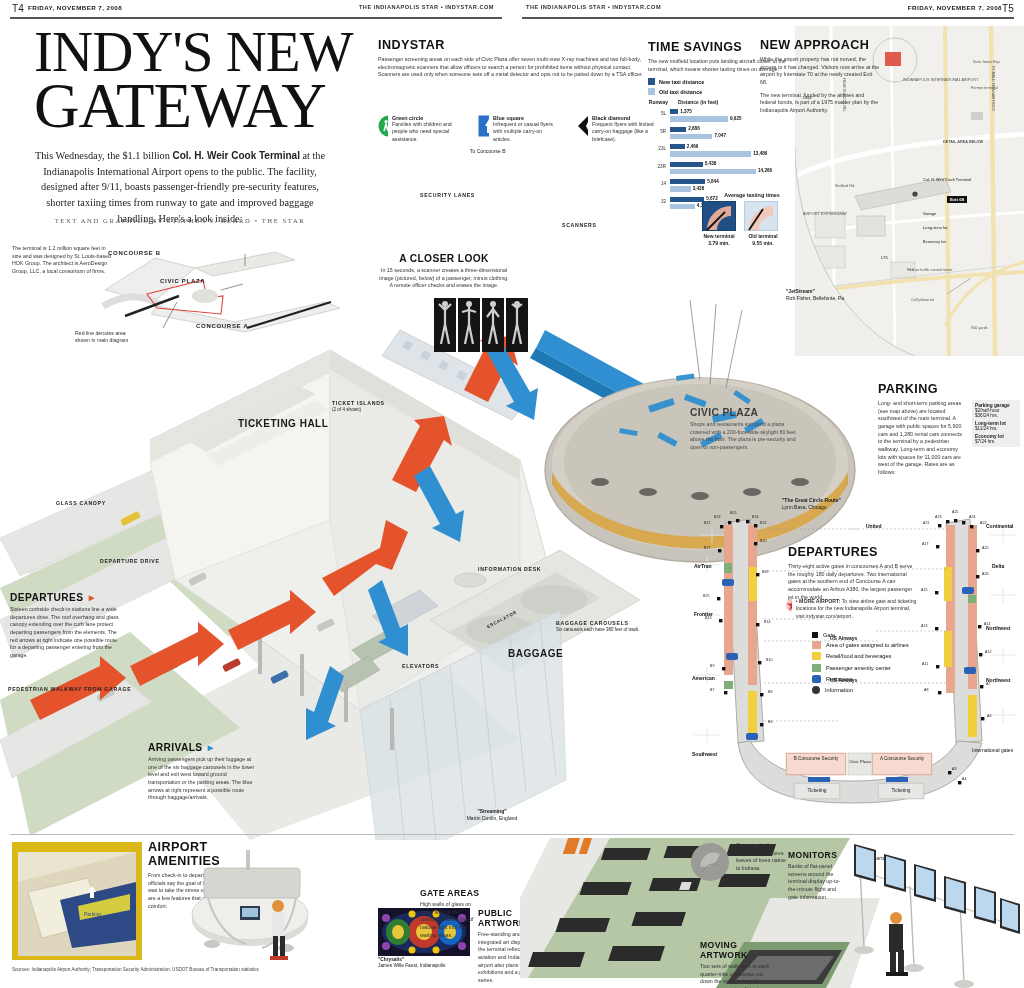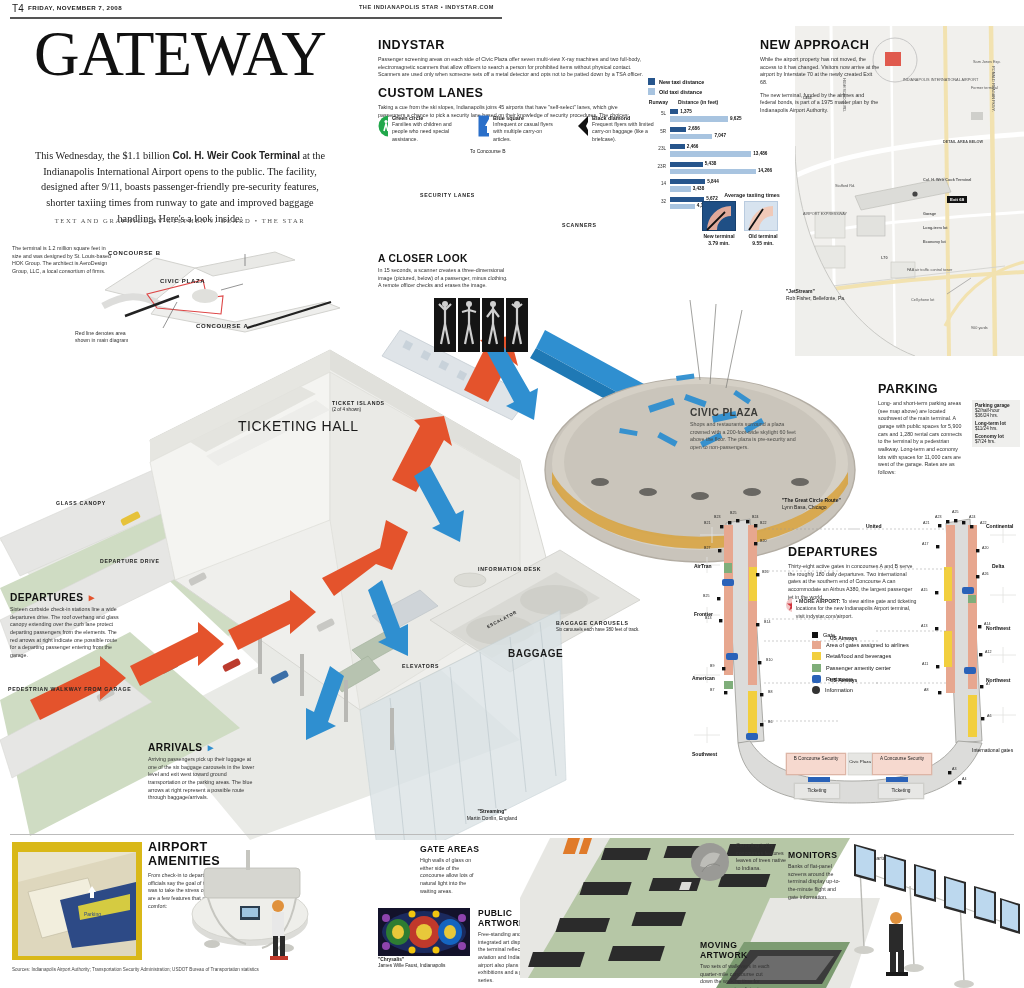--- a/index.html
+++ b/index.html
@@ -90,24 +90,32 @@
 <div class="page">
 
   <div class="folio">
     <div class="half l">
       <div class="pg" style="left:12px;">T4</div>
       <div class="dt" style="left:28px;">FRIDAY, NOVEMBER 7, 2008</div>
       <div class="dots" style="left:115px;">...</div>
       <div class="ctr" style="right:18px;">THE INDIANAPOLIS STAR • INDYSTAR.COM</div>
       <div class="rule"></div>
     </div>
+    <div class="half r">
+      <div class="ctr" style="left:14px;">THE INDIANAPOLIS STAR • INDYSTAR.COM</div>
+      <div class="dots" style="right:86px;">...</div>
+      <div class="dt" style="right:22px;">FRIDAY, NOVEMBER 7, 2008</div>
+      <div class="pg" style="right:10px;">T5</div>
+      <div class="rule"></div>
+    </div>
   </div>
 
   <div class="headline">
     <h1>
+      <span>INDY'S NEW</span>
       <span class="l2">GATEWAY</span>
     </h1>
   </div>
   <div class="deck">
     <span>This Wednesday, the $1.1 billion </span><b>Col. H. Weir Cook Terminal</b><span> at the Indianapolis International Airport opens to the public. The facility, designed after 9/11, boasts passenger-friendly pre-security features, shorter taxiing times from runway to gate and improved baggage handling. Here's a look inside:</span>
   </div>
   <div class="byline">TEXT AND GRAPHICS BY STEPHEN J. BEARD • THE STAR</div>
 
   <div style="position:absolute;left:12px;top:245px;width:100px;" class="body-t">The terminal is 1.2 million square feet in size and was designed by St. Louis-based HOK Group. The architect is AeroDesign Group, LLC, a local consortium of firms.</div>
 
@@ -127,24 +135,20 @@
   <div class="lbl" style="position:absolute;left:108px;top:250px;">CONCOURSE B</div>
   <div class="lbl" style="position:absolute;left:160px;top:278px;">CIVIC PLAZA</div>
   <div class="lbl" style="position:absolute;left:196px;top:323px;">CONCOURSE A</div>
   <div class="cap" style="position:absolute;left:75px;top:330px;width:66px;">Red line denotes area shown in main diagram</div>
 
   <div style="position:absolute;left:378px;top:38px;width:268px;">
     <div class="sect-h">INDYSTAR</div>
     <div class="body-t" style="margin-top:4px;">Passenger screening areas on each side of Civic Plaza offer seven multi-view X-ray machines and two full-body, electromagnetic scanners that allow officers to search a person for prohibited items without physical contact. Scanners are used only when someone sets off a metal detector and opts not to be patted down by a TSA officer.</div>
   </div>
 
-  <div style="position:absolute;left:378px;top:86px;width:268px;">
-    <div class="sect-h">CUSTOM LANES</div>
-    <div class="body-t" style="margin-top:4px;">Taking a cue from the ski slopes, Indianapolis joins 45 airports that have "self-select" lanes, which give passengers a chance to pick a security lane based on their knowledge of security procedures. The choices:</div>
-  </div>
 
   <div style="position:absolute;left:378px;top:115px;width:80px;display:flex;gap:4px;">
     <svg width="22" height="22">
       <circle cx="11" cy="11" r="10.5" fill="#21a84b"></circle>
       <path d="M6,16 L8,9 L10,16 M11,16 L13,8 L15,16" stroke="#fff" stroke-width="1.6" fill="none"></path>
       <circle cx="8" cy="6.5" r="1.6" fill="#fff"></circle>
         <circle cx="13.5" cy="6" r="1.6" fill="#fff"></circle>
     </svg>
     <div>
       <div style="font-size:5.4px;font-weight:bold;">Green circle</div>
@@ -167,20 +171,24 @@
     <svg width="22" height="22">
       <polygon points="11,0 22,11 11,22 0,11" fill="#111"></polygon>
       <path d="M11,5 L14,11 L11,17 L8,11 Z" fill="#fff"></path>
     </svg>
     <div>
       <div style="font-size:5.4px;font-weight:bold;">Black diamond</div>
       <div class="cap">Frequent flyers with limited carry-on baggage (like a briefcase).</div>
     </div>
   </div>
 
+  <div style="position:absolute;left:648px;top:40px;width:138px;">
+    <div class="sect-h">TIME SAVINGS</div>
+    <div class="body-t" style="margin-top:4px;">The new midfield location puts landing aircraft closer to the terminal, which means shorter taxiing times on average.</div>
+  </div>
   <div style="position:absolute;left:648px;top:78px;font-size:5.4px;font-weight:bold;color:#111;">
     <span class="sw" style="background:#26558c;"></span><span>New taxi distance</span>
   </div>
   <div style="position:absolute;left:648px;top:88px;font-size:5.4px;font-weight:bold;color:#111;">
     <span class="sw" style="background:#a8c4e0;"></span><span>Old taxi distance</span>
   </div>
 
   <div class="bars">
     <div class="bc-head">
       <div class="c1">Runway</div>
@@ -439,21 +447,21 @@
       <polygon points="330,486 314,532 306,528 306,560 336,546 328,542 344,496"></polygon>
     </g>
 
     <g stroke="#7a7a76" stroke-width=".7">
       <line x1="690" y1="120" x2="700" y2="200"></line>
         <line x1="716" y1="124" x2="710" y2="204"></line>
       <line x1="742" y1="130" x2="726" y2="208"></line>
     </g>
   </svg>
 
-  <div style="position:absolute;left:378px;top:253px;width:132px;">
+  <div style="position:absolute;left:378px;top:253px;width:132px;text-align:center;">
     <div class="sect-h sm">A CLOSER LOOK</div>
     <div class="body-t" style="margin-top:3px;">In 15 seconds, a scanner creates a three-dimensional image (pictured, below) of a passenger, minus clothing. A remote officer checks and erases the image.</div>
   </div>
   <div style="position:absolute;left:434px;top:298px;display:flex;gap:2px;">
     <svg width="22" height="54">
         <rect width="22" height="54" fill="#141414"></rect>
         <path d="M11,8 l0,18 M11,12 l-6,-6 M11,12 l6,-6 M11,26 l-4,20 M11,26 l4,20" stroke="#cfcfcf" stroke-width="2.2" fill="none"></path>
         <circle cx="11" cy="6" r="3" fill="#cfcfcf"></circle>
       </svg>
     <svg width="22" height="54">
@@ -469,21 +477,21 @@
     <svg width="22" height="54">
         <rect width="22" height="54" fill="#141414"></rect>
         <path d="M11,8 l0,18 M11,10 l-5,-4 M11,10 l5,-4 M11,26 l-4,20 M11,26 l4,20" stroke="#cfcfcf" stroke-width="2.2" fill="none"></path>
         <circle cx="11" cy="6" r="3" fill="#cfcfcf"></circle>
       </svg>
   </div>
 
   <div class="lbl sm" style="position:absolute;left:470px;top:148px;font-weight:normal;font-size:5px;letter-spacing:0;">To Concourse B</div>
   <div class="lbl sm" style="position:absolute;left:420px;top:192px;line-height:1.2;">SECURITY LANES</div>
   <div class="lbl sm" style="position:absolute;left:562px;top:222px;">SCANNERS</div>
-  <div style="position:absolute;left:238px;top:418px;font-size:14px;font-weight:normal;letter-spacing:.5px;line-height:1.15;"><span>TICKETING HALL</span></div>
+  <div style="position:absolute;left:238px;top:418px;font-size:10px;font-weight:bold;letter-spacing:.5px;line-height:1.15;"><span>TICKETING HALL</span></div>
   <div class="lbl sm" style="position:absolute;left:332px;top:400px;line-height:1.2;">
     <span>TICKET ISLANDS</span><br>
     <span style="font-weight:normal;font-size:4.6px;letter-spacing:0;">(2 of 4 shown)</span>
   </div>
   <div class="lbl sm" style="position:absolute;left:56px;top:500px;">GLASS CANOPY</div>
   <div class="lbl sm" style="position:absolute;left:100px;top:558px;line-height:1.2;">DEPARTURE DRIVE</div>
   <div class="lbl sm" style="position:absolute;left:8px;top:686px;line-height:1.25;">PEDESTRIAN WALKWAY FROM GARAGE</div>
   <div class="lbl sm" style="position:absolute;left:478px;top:566px;line-height:1.2;">INFORMATION DESK</div>
   <div class="lbl sm" style="position:absolute;left:402px;top:663px;">ELEVATORS</div>
   <div class="lbl sm" style="position:absolute;left:486px;top:625px;transform:rotate(-28deg);transform-origin:0 0;font-size:4.4px;">ESCALATOR</div>
@@ -791,21 +799,21 @@
   </svg>
   <div style="position:absolute;left:378px;top:957px;font-size:4.8px;line-height:1.3;">
     <b>"Chrysalis"</b><br>
     <span>James Wille Faust, Indianapolis</span>
   </div>
   <div style="position:absolute;left:478px;top:908px;width:80px;">
     <div class="sect-h xs">PUBLIC ARTWORK</div>
     <div class="body-t" style="margin-top:3px;">Free-standing and architecturally integrated art displays throughout the terminal reflect themes of aviation and Indiana life. The airport also plans temporary exhibitions and a performing arts series.</div>
   </div>
 
-  <div style="position:absolute;left:420px;top:844px;width:62px;">
+  <div style="position:absolute;left:420px;top:888px;width:62px;">
     <div class="sect-h xs">GATE AREAS</div>
     <div class="body-t" style="margin-top:3px;">High walls of glass on either side of the concourse allow lots of natural light into the waiting areas.</div>
   </div>
 
   <svg style="position:absolute;left:520px;top:838px;" width="360" height="150">
     <polygon points="60,0 330,0 250,140 0,140" fill="#b6c7a6"></polygon>
     <polygon points="30,0 90,0 8,140 -40,140" fill="#e7e7e3"></polygon>
     <polygon points="250,60 360,60 330,150 210,150" fill="#e7e7e3"></polygon>
     <g fill="#2b2b2b">
       <rect x="88" y="10" width="46" height="12" transform="skewX(-18)"></rect>

